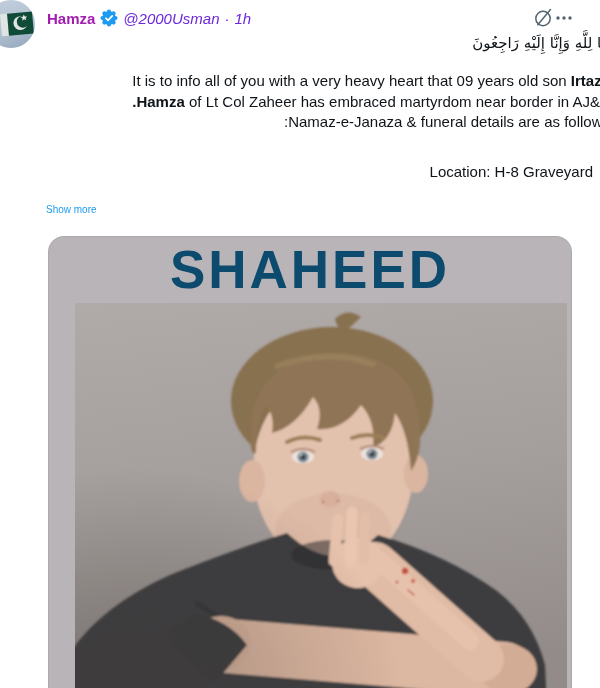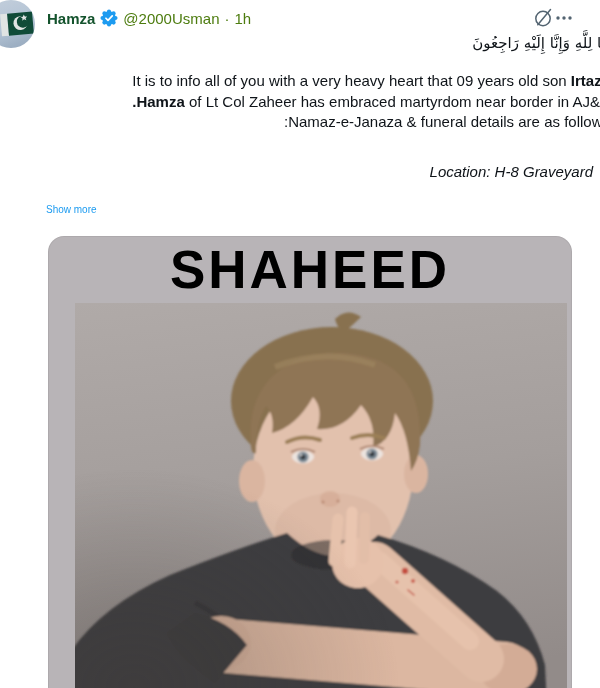--- a/index.html
+++ b/index.html
@@ -10,44 +10,44 @@
   .abs{position:absolute;}
 
   
   .avatar{
     left:-13px;top:0;width:48px;height:48px;border-radius:50%;overflow:hidden;
     background:linear-gradient(160deg,#d4dfea 0%,#c2d2e2 55%,#9fb2c6 100%);
   }
   .header-row{
     left:47px;top:8px;height:20px;display:flex;align-items:center;gap:5px;white-space:nowrap;
   }
-  .author-name{font-weight:700;font-size:15px;color:#14532d;}
-  .author-handle,.dot-sep,.timestamp{font-size:15px;color:#4d7c0f;}
+  .author-name{font-weight:700;font-size:15px;color:#a21caf;}
+  .author-handle,.dot-sep,.timestamp{font-size:15px;color:#6d28d9;font-style:italic;}
   .grok-btn{left:532px;top:7px;width:22px;height:22px;cursor:pointer;}
   .more-btn{left:553px;top:9px;width:22px;height:18px;cursor:pointer;}
 
   
   .arabic-line{
     top:30px;right:-10px;white-space:nowrap;text-align:right;direction:rtl;
     font-family:"DejaVu Sans", sans-serif;font-size:15px;color:#0f1419;line-height:26px;
   }
   .tweet-lines{top:71px;right:-10px;text-align:right;font-size:15px;line-height:20.5px;color:#0f1419;}
   .tweet-lines .ln{white-space:nowrap;}
   .bold{font-weight:700;}
-  .loc-lines{top:161px;right:7px;text-align:right;font-size:15px;line-height:21px;color:#0f1419;white-space:nowrap;font-style:italic;}
+  .loc-lines{top:161px;right:7px;text-align:right;font-size:15px;line-height:21px;color:#0f1419;white-space:nowrap;}
   .show-more{left:46px;top:204px;font-size:10px;color:#1d9bf0;cursor:pointer;}
 
   
   .media-card{
     left:48px;top:236px;width:524px;height:470px;border-radius:16px;overflow:hidden;
     background:#b8b4b7;border:1px solid rgba(0,0,0,0.06);box-sizing:border-box;cursor:pointer;
   }
   .shaheed{
     left:0;top:7px;width:100%;text-align:center;
-    font-size:53px;line-height:52px;font-weight:800;letter-spacing:3px;color:#000000;
+    font-size:53px;line-height:52px;font-weight:800;letter-spacing:3px;color:#0c4a6e;
   }
   .photo{
     left:26px;top:66px;width:492px;height:404px;overflow:hidden;
     background:linear-gradient(190deg,#aea8a6 0%,#a39d9b 45%,#948d8b 100%);
   }
 </style>
 </head>
 <body>
 
 <div class="abs avatar">

